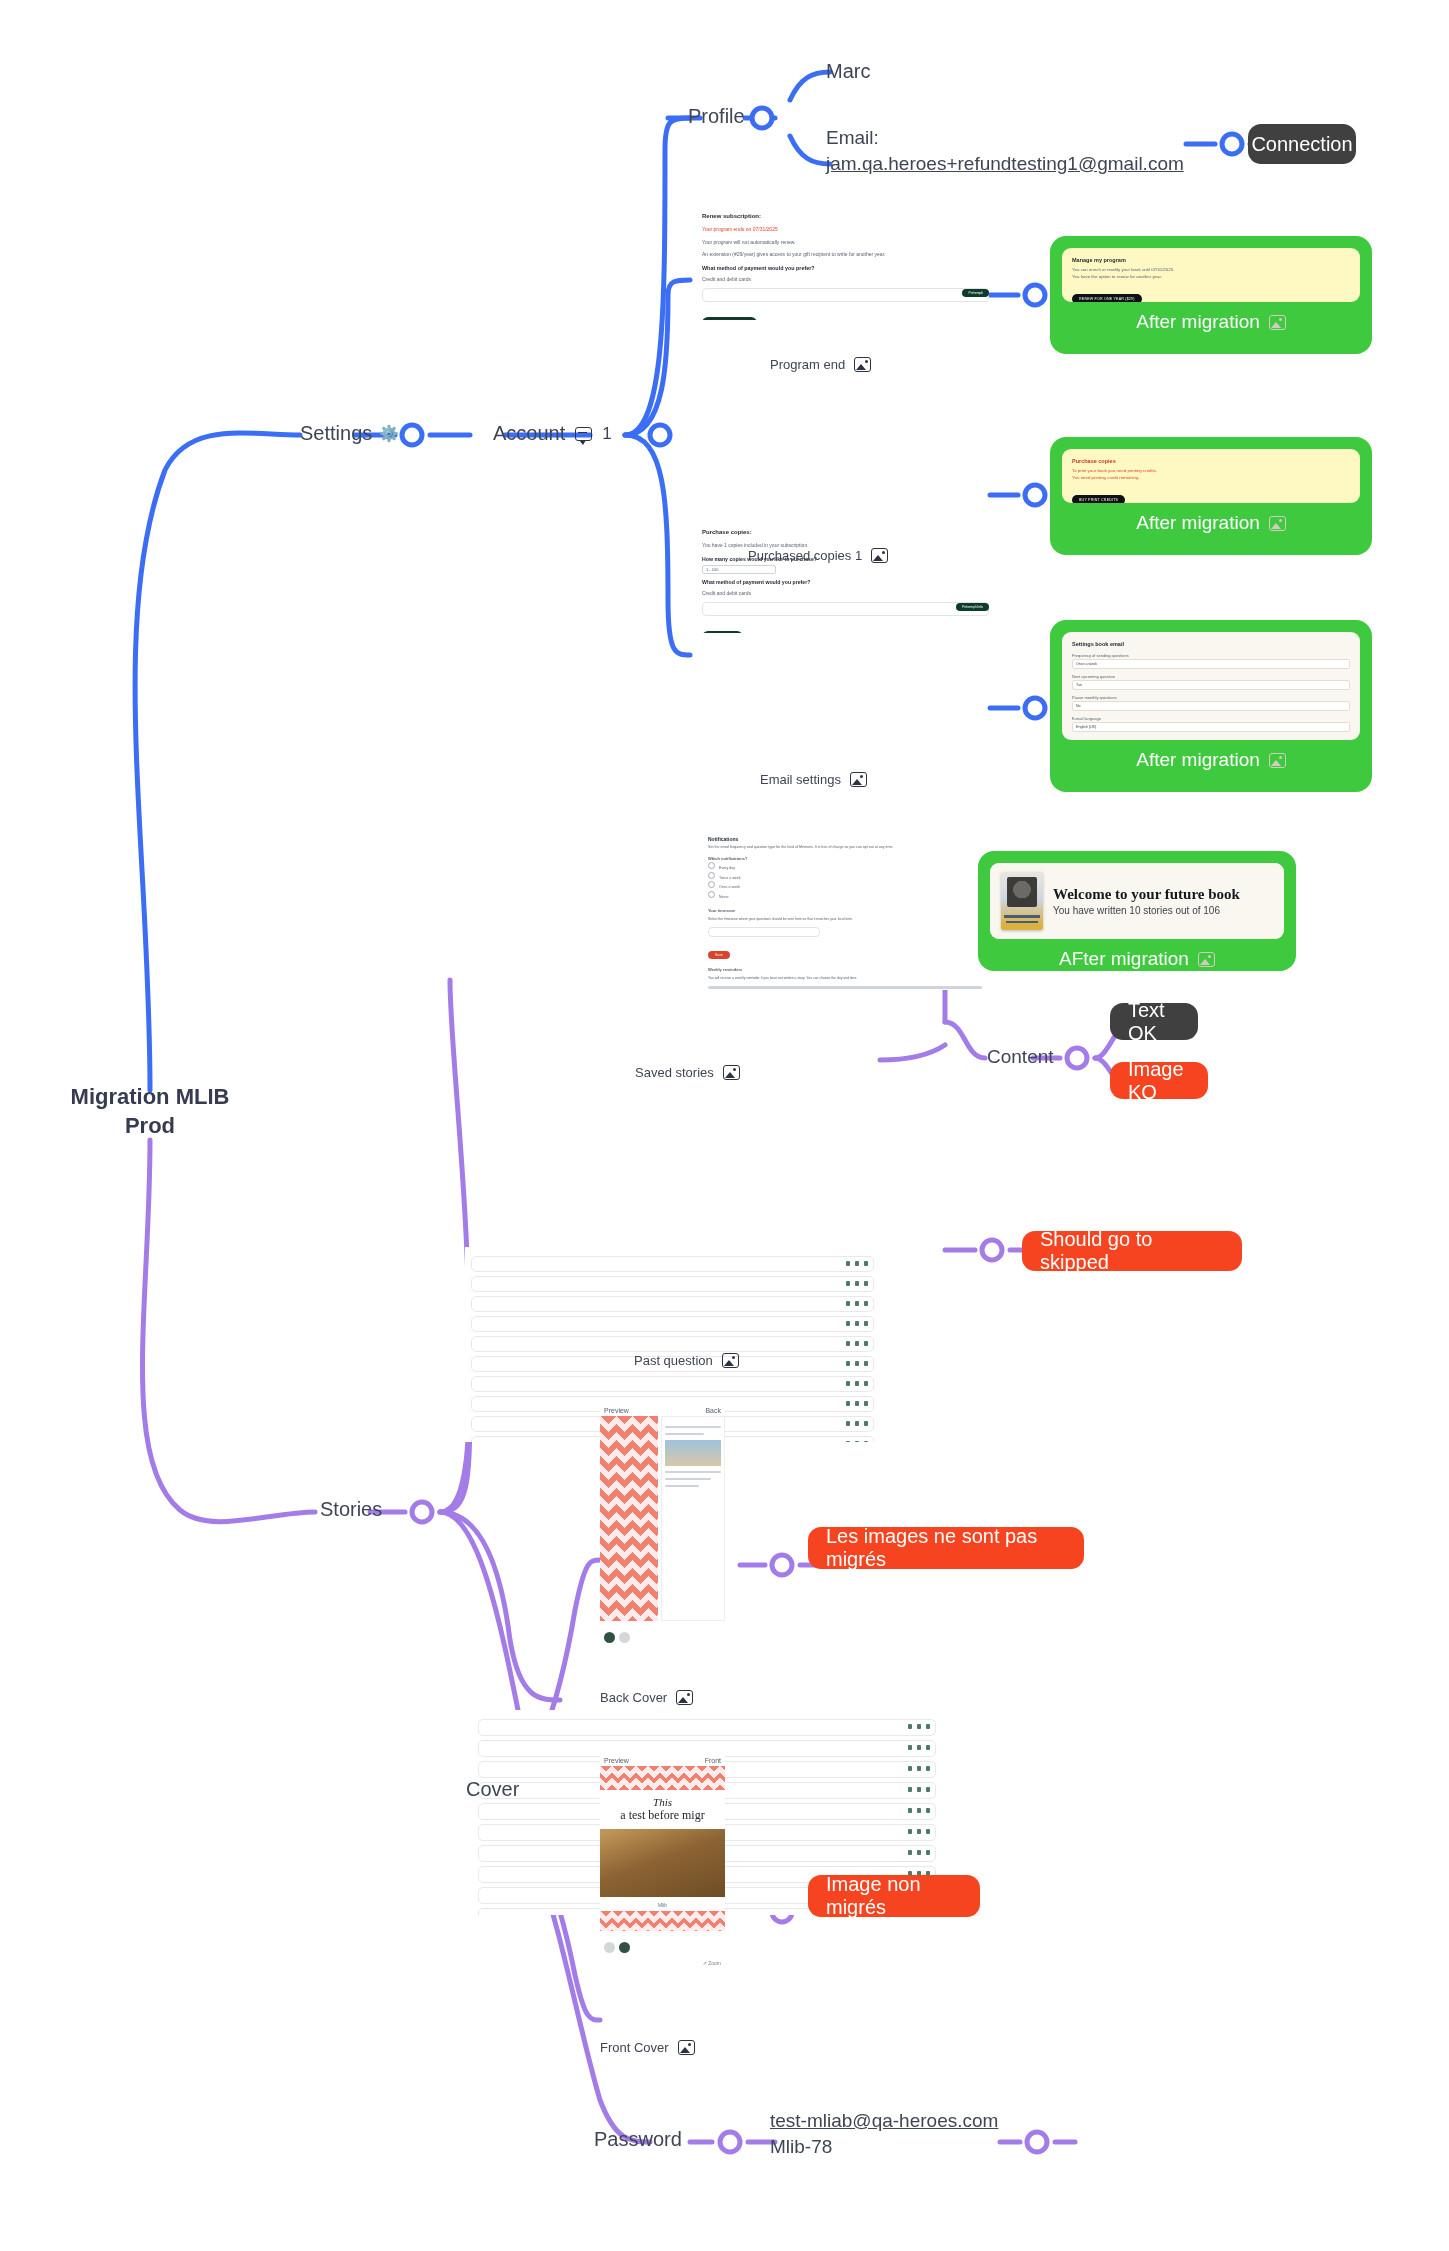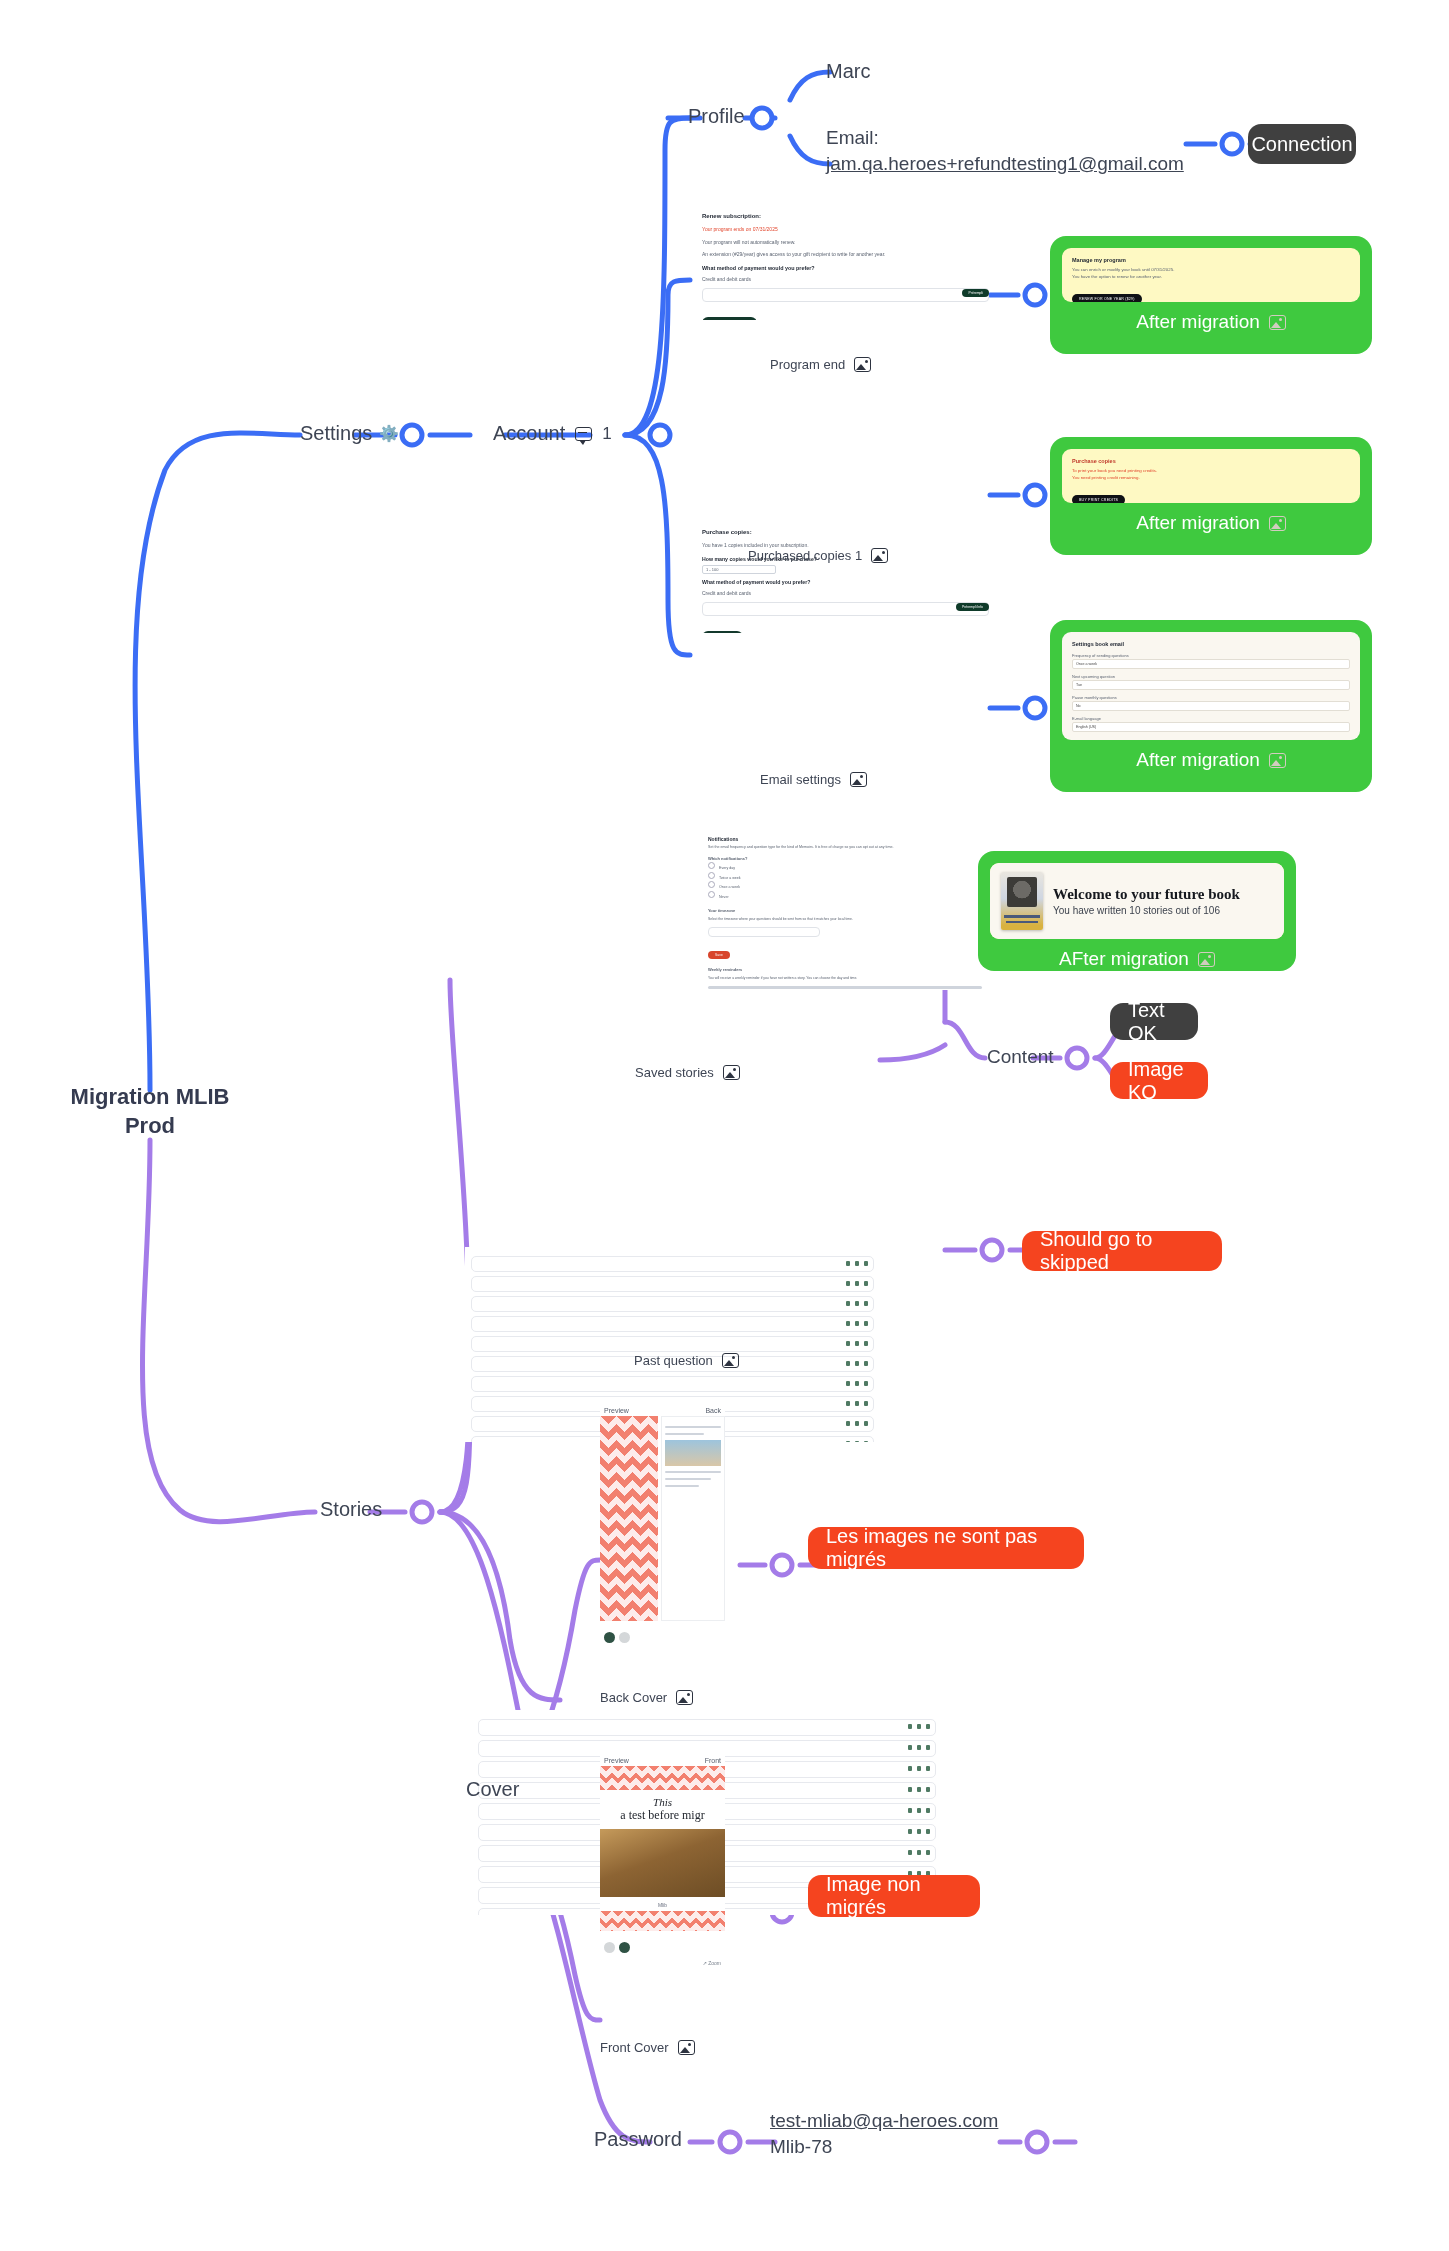--- a/index.html
+++ b/index.html
@@ -502,21 +502,21 @@
 
   </div>
   <div class="abs cap-label" style="left:634px;top:1353px;">
     <span>Past question</span>
     <span class="img-ic">
         <i></i>
         <u></u>
         <b></b>
       </span>
   </div>
-  <div class="abs pill orange" style="left:1022px;top:1231px;width:200px;height:40px;">Should go to skipped</div>
+  <div class="abs pill orange" style="left:1022px;top:1231px;width:220px;height:40px;">Should go to skipped</div>
 
   <div class="abs node-label" style="left:466px;top:1778px;">Cover</div>
 
   <div class="abs cover-shot" style="left:600px;top:1405px;width:125px;height:265px;">
     <div class="cov-head">
       <span>Preview</span>
       <span>Back</span>
     </div>
     <div style="display:flex;gap:3px;height:205px;">
       <div class="diamonds" style="flex:1.05;"></div>

